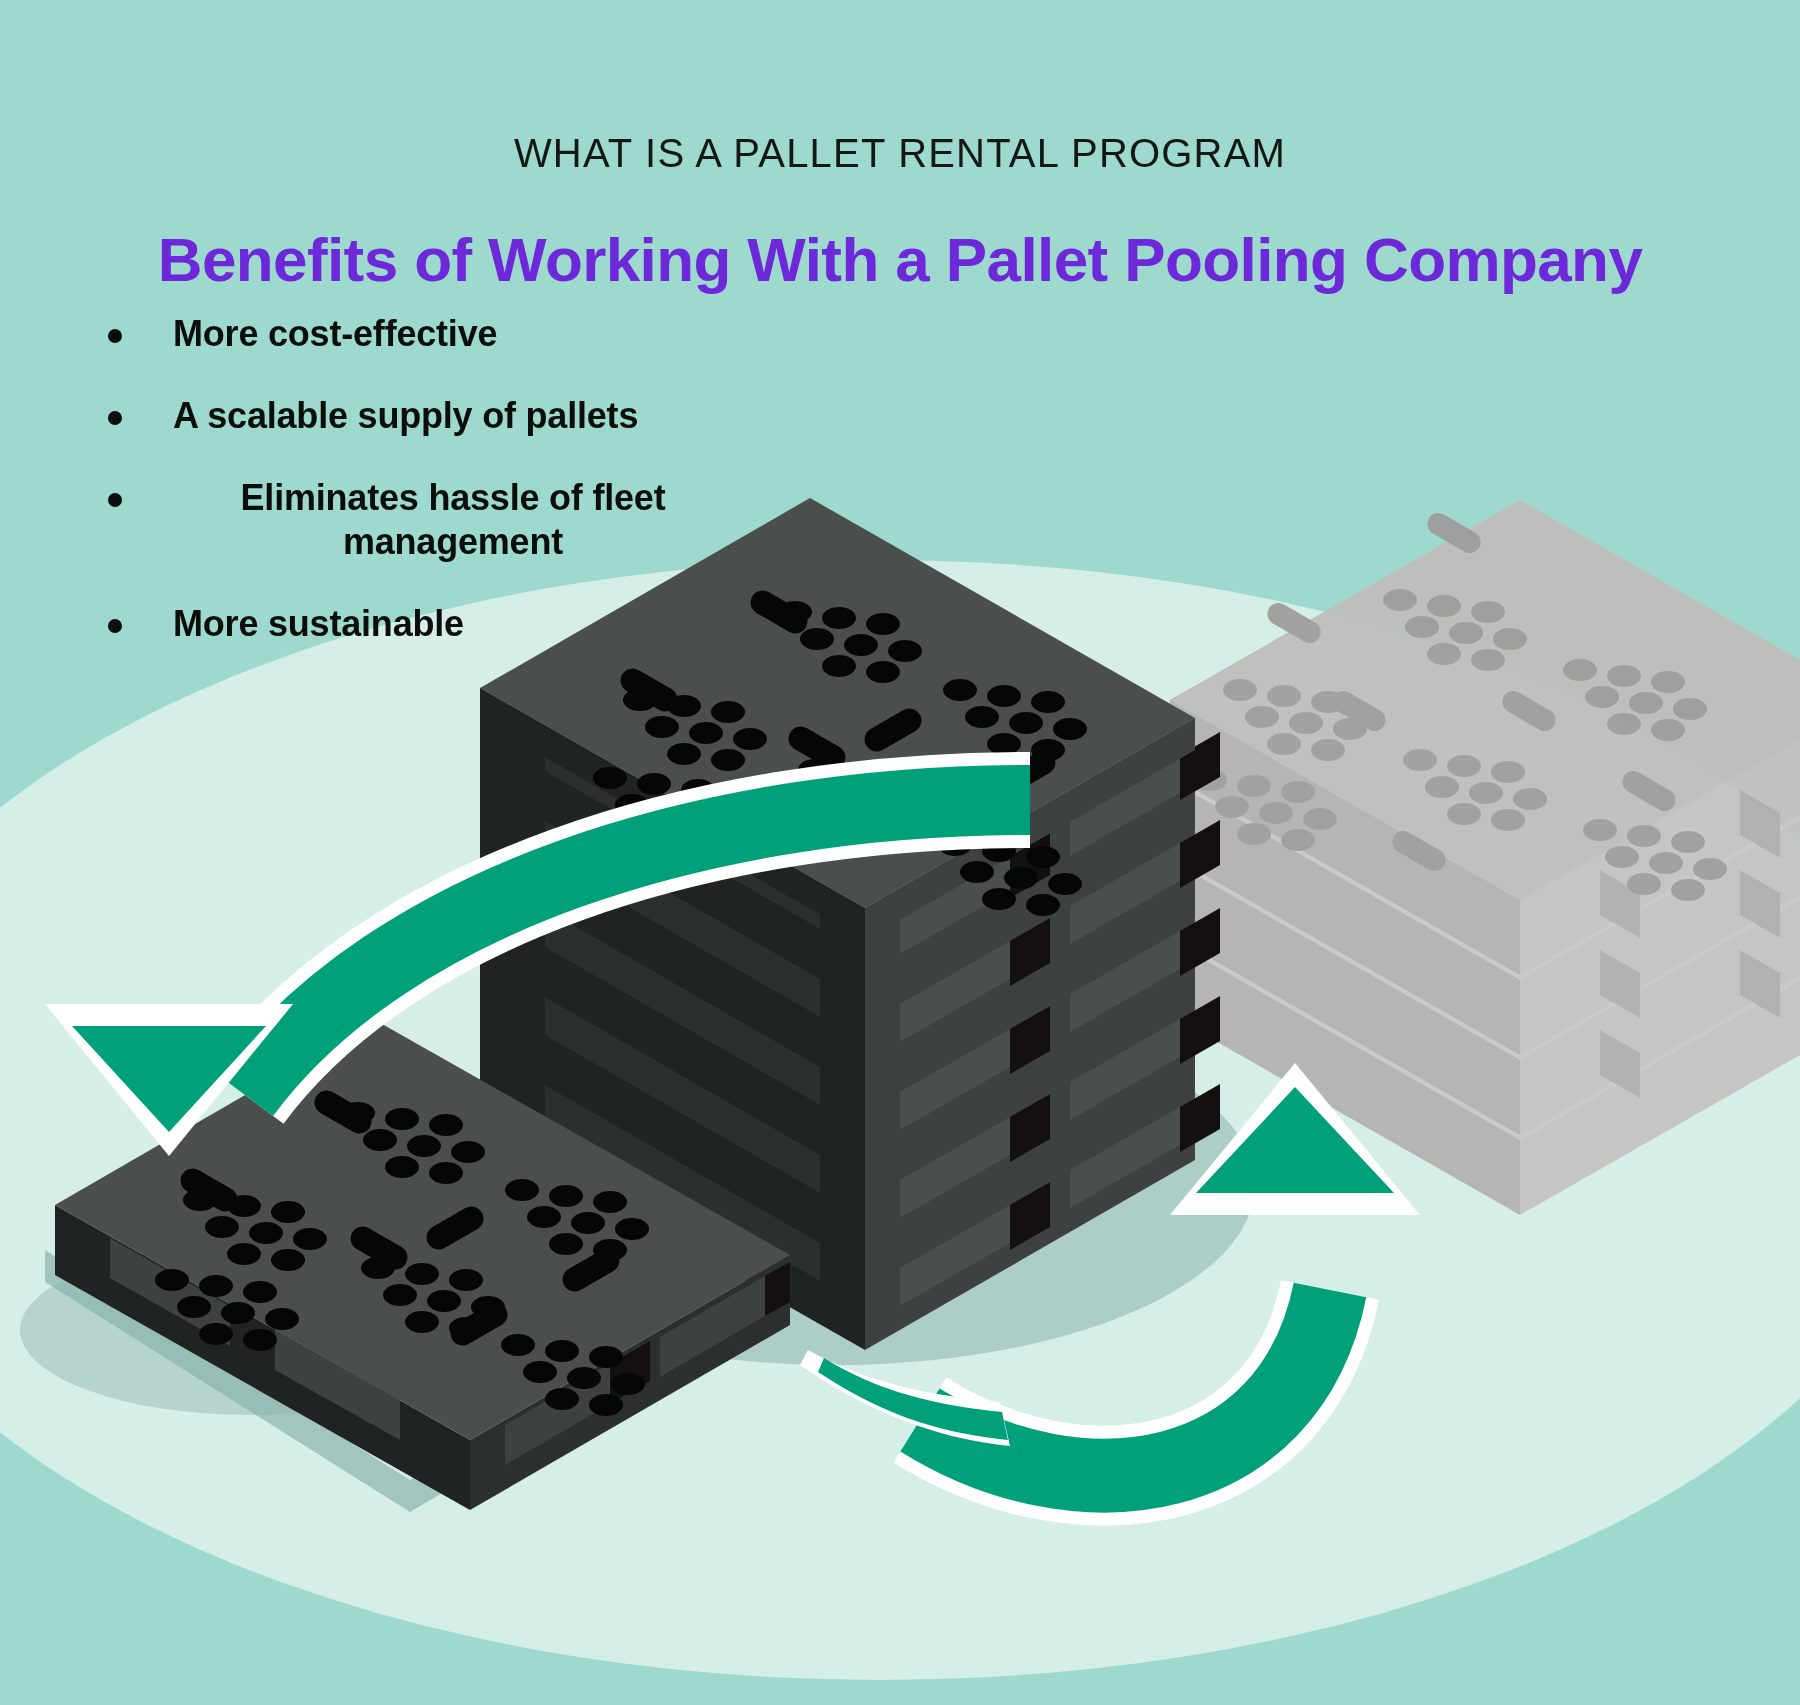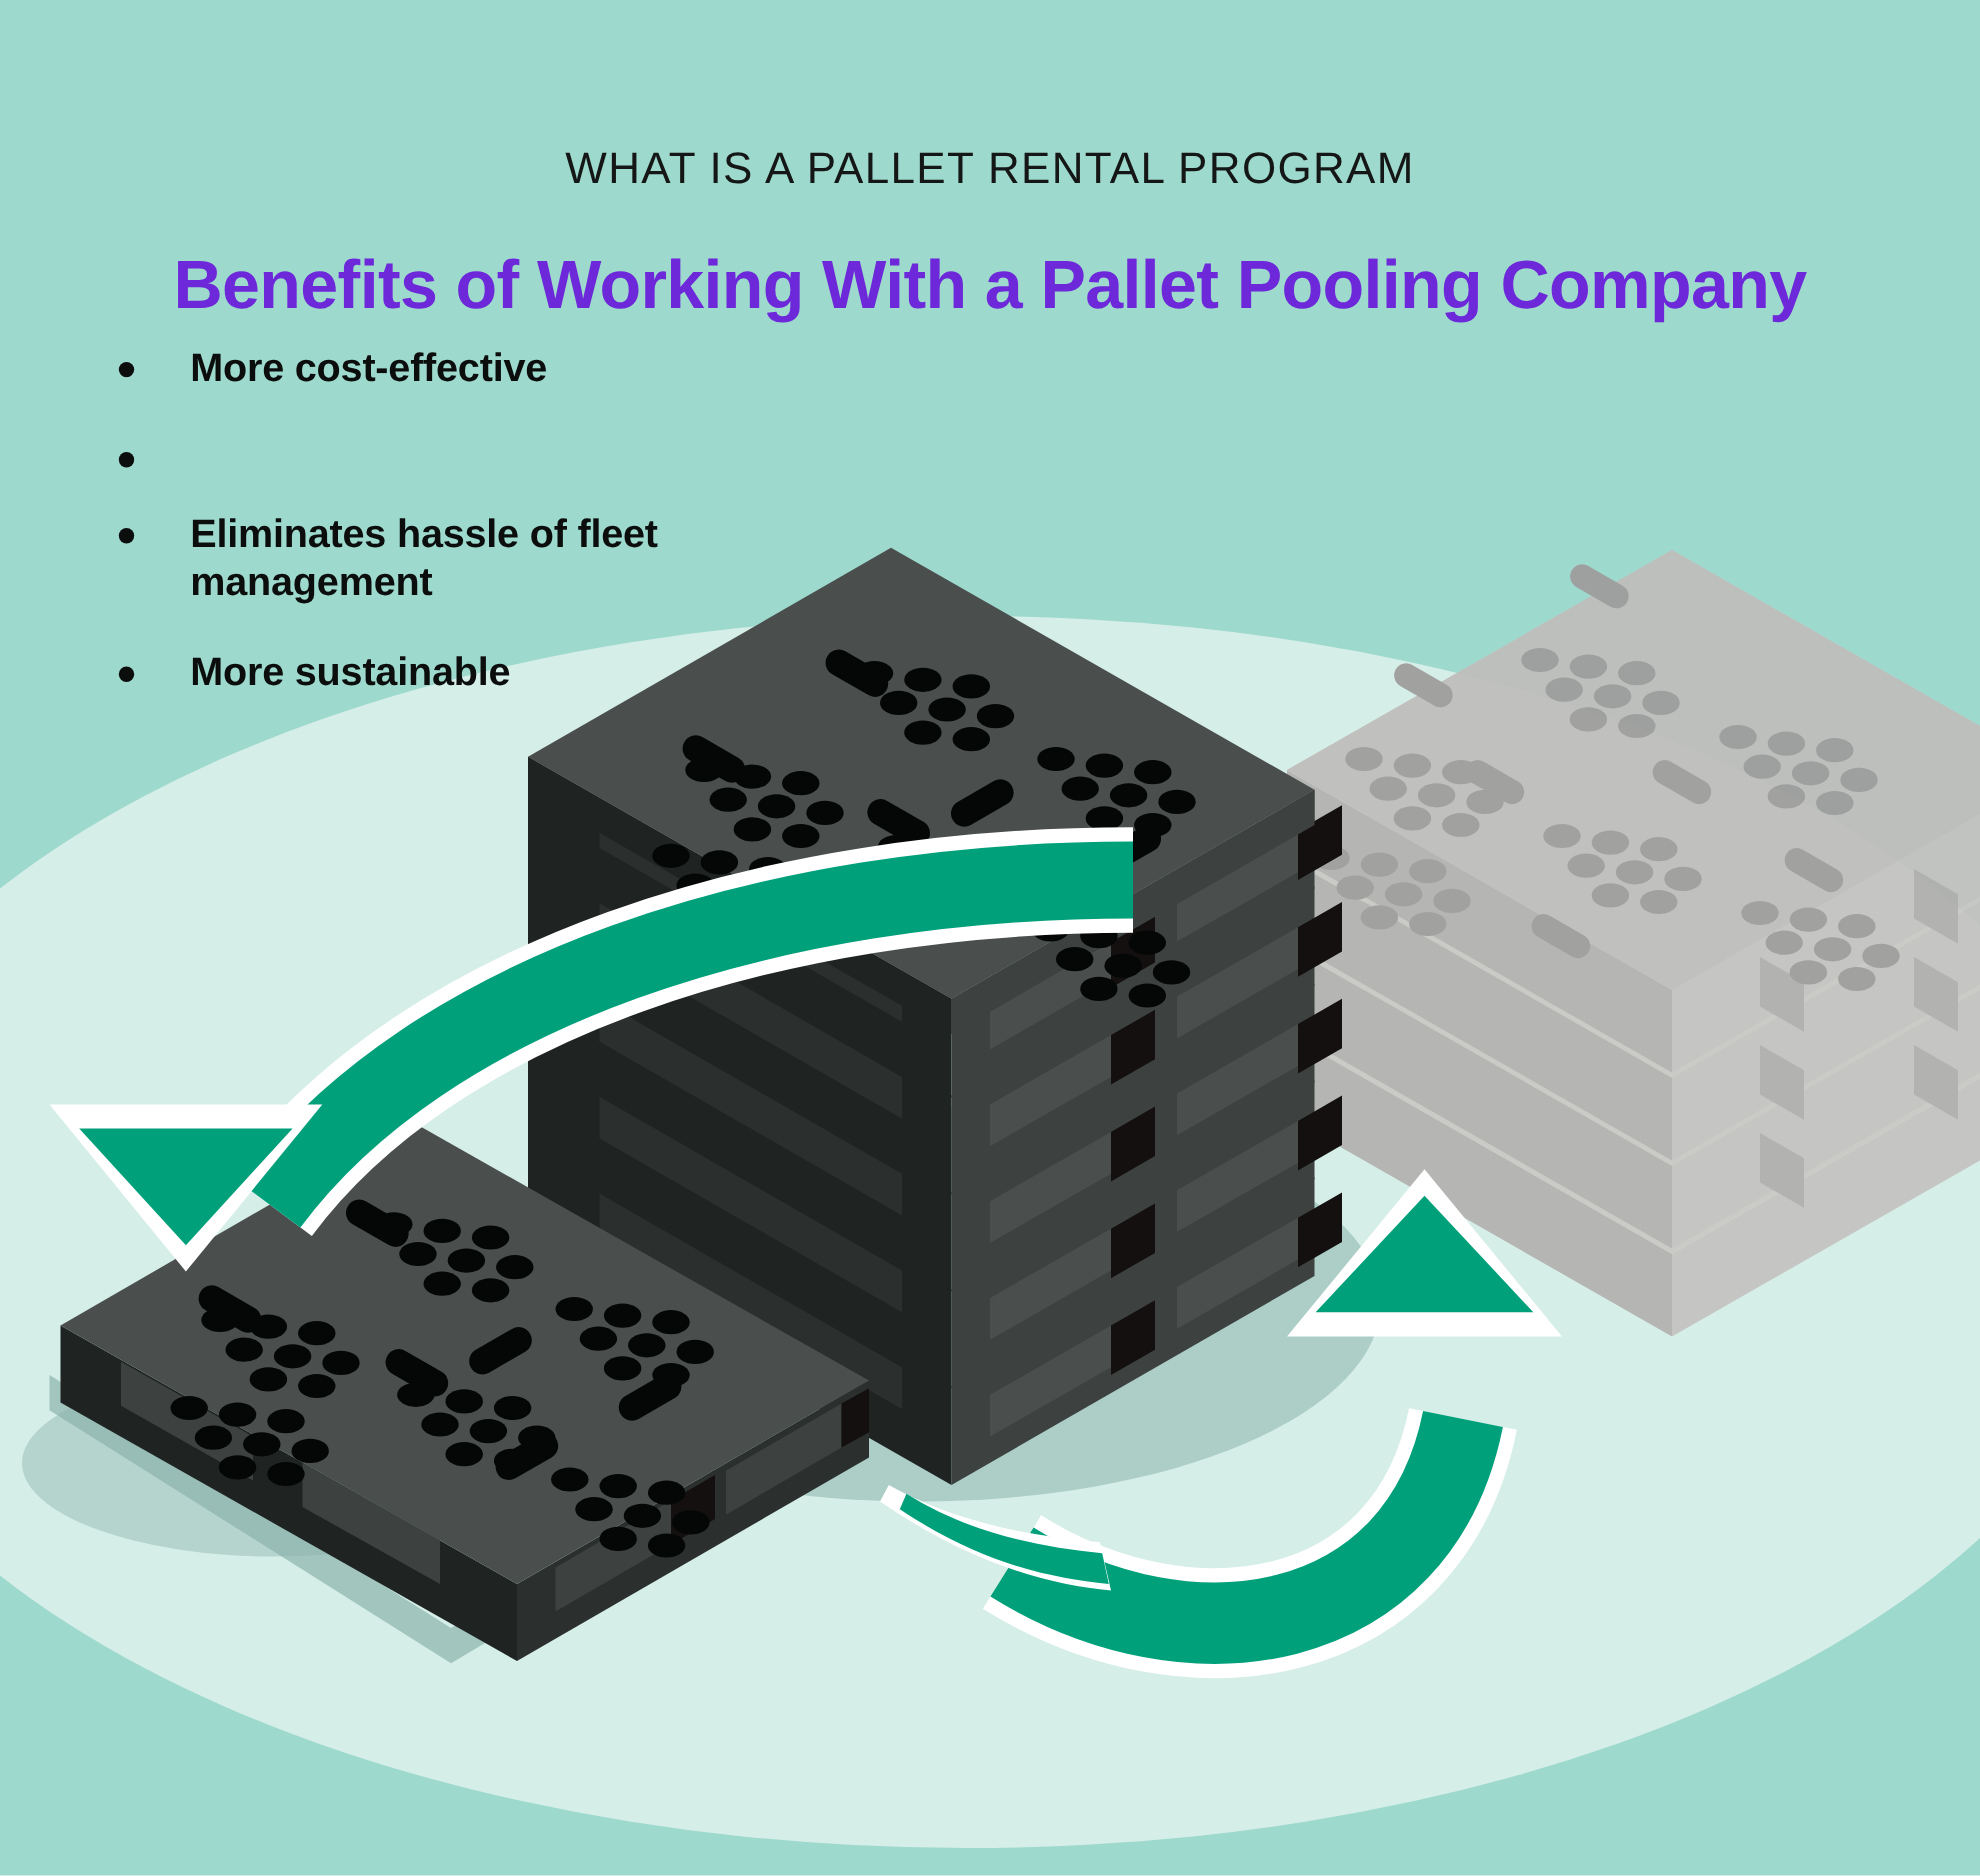--- a/index.html
+++ b/index.html
@@ -78,20 +78,21 @@
     margin-right: 51px;
     flex: 0 0 auto;
   }
   .bullet-text {
     font-size: 36px;
     font-weight: 700;
     line-height: 1.22;
     color: #0b0e0c;
     letter-spacing: -0.2px;
     max-width: 560px;
+    text-align: center;
   }
 </style>
 </head>
 <body>
 
 <div id="canvas">
 
   <svg id="artboard" viewBox="0 0 1800 1705" xmlns="http://www.w3.org/2000/svg">
 
     <defs>
@@ -352,20 +353,21 @@
 
     <h1 id="headline">Benefits of Working With a Pallet Pooling Company</h1>
 
     <ul id="bullet-list">
       <li class="bullet-row">
         <span class="bullet-dot"></span>
         <span class="bullet-text">More cost-effective</span>
       </li>
       <li class="bullet-row">
         <span class="bullet-dot"></span>
+        <span class="bullet-text">A scalable supply of pallets</span>
       </li>
       <li class="bullet-row">
         <span class="bullet-dot"></span>
         <span class="bullet-text">Eliminates hassle of fleet management</span>
       </li>
       <li class="bullet-row">
         <span class="bullet-dot"></span>
         <span class="bullet-text">More sustainable</span>
       </li>
     </ul>

